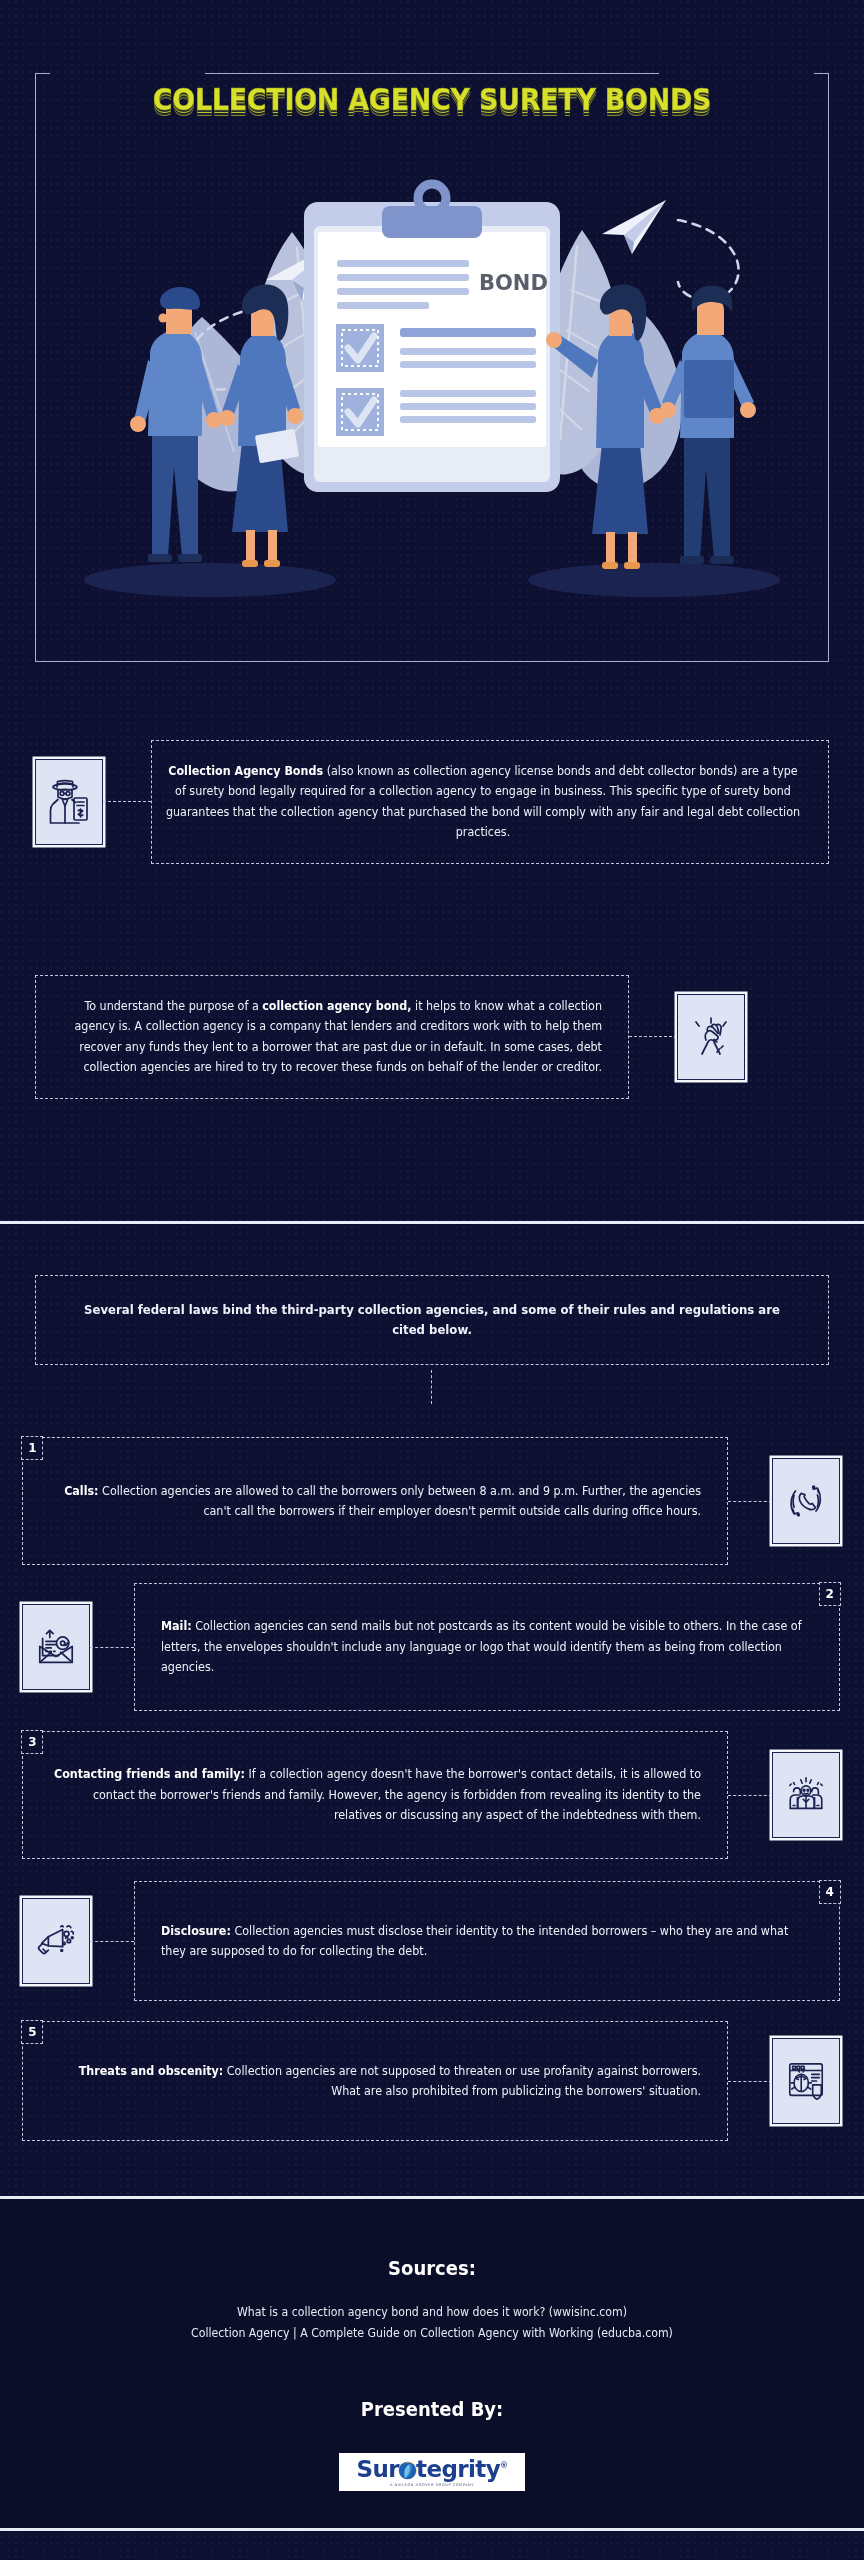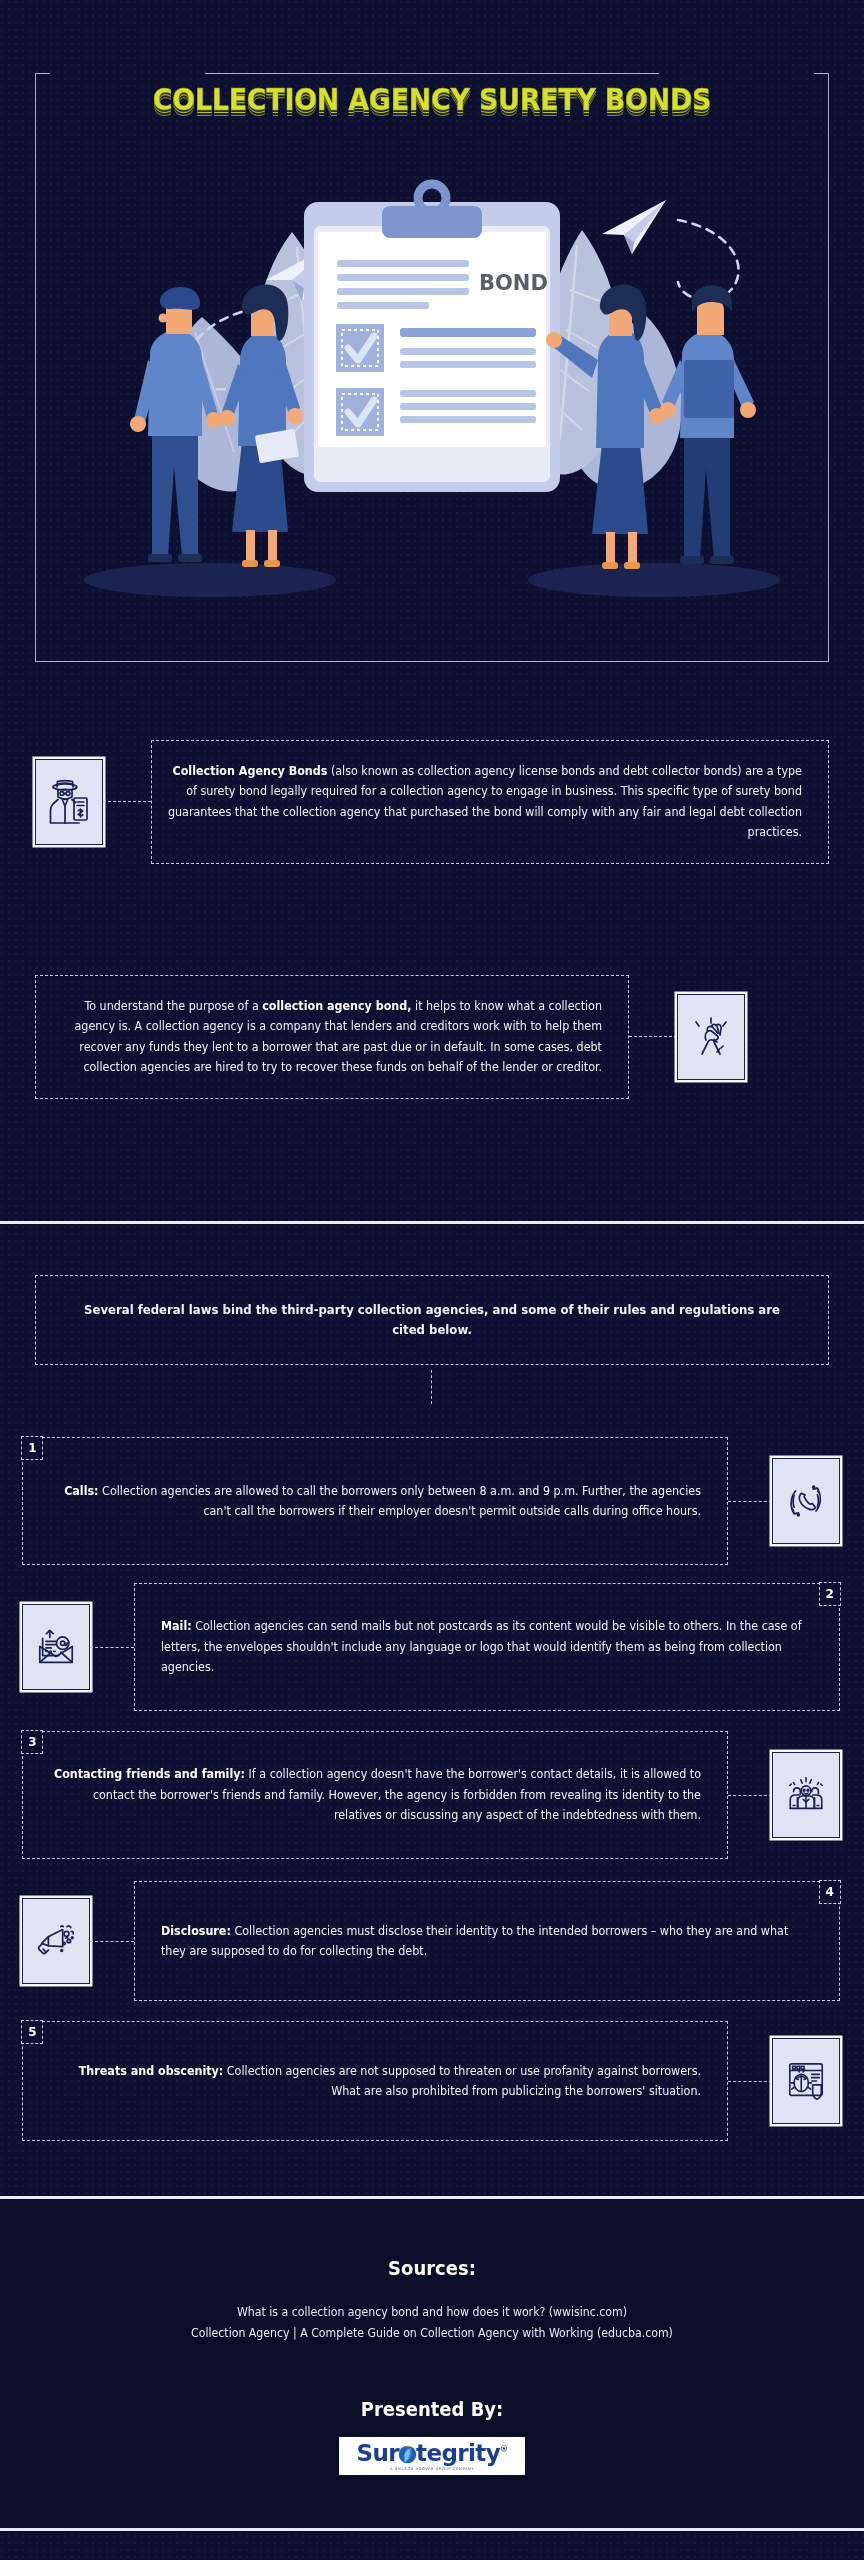--- a/index.html
+++ b/index.html
@@ -208,21 +208,21 @@
     color: #e8eaf6;
     font-size: 12.2px;
     line-height: 1.75;
     font-family: "DejaVu Sans", sans-serif;
     font-stretch: condensed;
   }
   .sources-list { margin-top: 22px; }
   .presented-title { margin-top: 52px; }
 
   .logo-wrap {
-    margin: 16px auto 0;
+    margin: 32px auto 0;
     width: 186px;
     height: 38px;
     background: #ffffff;
     display: flex;
     flex-direction: column;
     align-items: center;
     justify-content: center;
     padding-top: 2px;
   }
   .logo-mark {
@@ -408,21 +408,21 @@
       <path d="M10 22.5 L5 27 Q2.5 29.5 2.5 33.5 L2.5 46 L31 46"></path>
       <path d="M24 22.5 L27.5 25.5"></path>
       <path d="M14.5 23 L17 29 L19.5 23"></path>
       <path d="M17 29 L17 46"></path>
       <rect x="26" y="21" width="13" height="22" rx="1.2"></rect>
       <path d="M29 25 L36 25 M29 28.5 L36 28.5"></path>
       <path d="M32.5 32 L32.5 40 M30.3 33.5 Q32.5 32 34.7 33.8 Q32.5 36 30.3 37.5 Q32.5 39.6 34.7 38"></path>
     </svg>
   </div>
   <div class="connector" style="width:48px;"></div>
-  <div class="dashed-box" style="flex:1; text-align:right;padding-left:12px;">
+  <div class="dashed-box" style="flex:1; text-align:center;padding-left:12px;">
     <div class="body-text">
       <b>Collection Agency Bonds</b><span> (also known as collection agency license bonds and debt collector bonds) are a type of surety bond legally required for a collection agency to engage in business. This specific type of surety bond guarantees that the collection agency that purchased the bond will comply with any fair and legal debt collection practices.</span>
     </div>
   </div>
 </div>
 
 <div class="info-row" style="left:35px; top:975px; width:710px;">
   <div class="dashed-box" style="flex:1; text-align:right;">
     <div class="body-text">
       <span>To understand the purpose of a </span><b>collection agency bond,</b><span> it helps to know what a collection agency is. A collection agency is a company that lenders and creditors work with to help them recover any funds they lent to a borrower that are past due or in default. In some cases, debt collection agencies are hired to try to recover these funds on behalf of the lender or creditor.</span>

